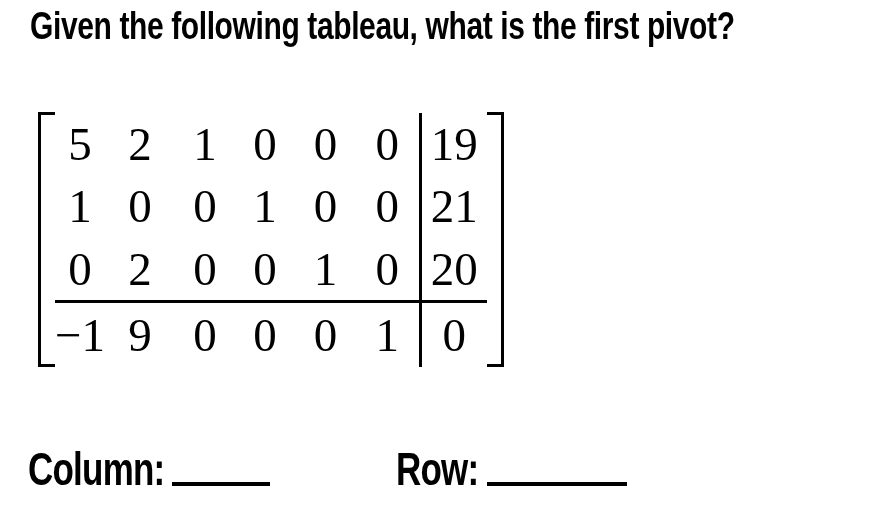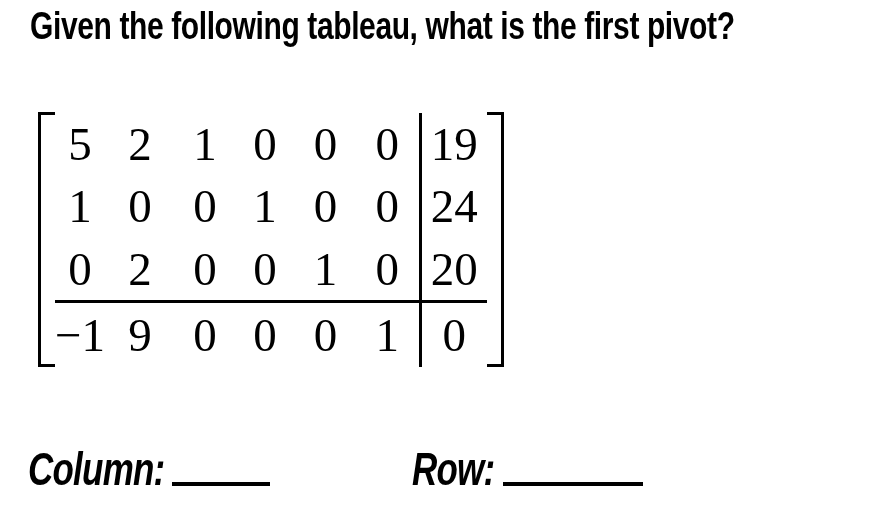--- a/index.html
+++ b/index.html
@@ -70,24 +70,23 @@
   }
   .c1 { width: 48px; } .c2 { width: 70px; } .c3 { width: 60px; }
   .c4 { width: 60px; } .c5 { width: 61px; } .c6 { width: 64px; }
   .c7 { width: 67px; }
 
   
   .answer-group {
     position: absolute;
     top: 446px;
     height: 46px;
-    font-style: italic;
   }
   #answer-column { left: 28px;  width: 280px; }
-  #answer-row    { left: 412px; width: 280px; }
+  #answer-row    { left: 396px; width: 280px; }
   .answer-label {
     position: absolute;
     left: 0; top: 0;
     font-size: 46px;
     font-weight: 700;
     letter-spacing: -1px;
     line-height: 1;
     white-space: nowrap;
     transform: scaleX(0.76);
     transform-origin: left top;
@@ -128,21 +127,21 @@
         <td>0</td>
         <td class="rhs">19</td>
       </tr>
       <tr>
         <td>1</td>
         <td>0</td>
         <td>0</td>
         <td>1</td>
         <td>0</td>
         <td>0</td>
-        <td class="rhs">24</td>
+        <td class="rhs">21</td>
       </tr>
       <tr>
         <td>0</td>
         <td>2</td>
         <td>0</td>
         <td>0</td>
         <td>1</td>
         <td>0</td>
         <td class="rhs">20</td>
       </tr>

